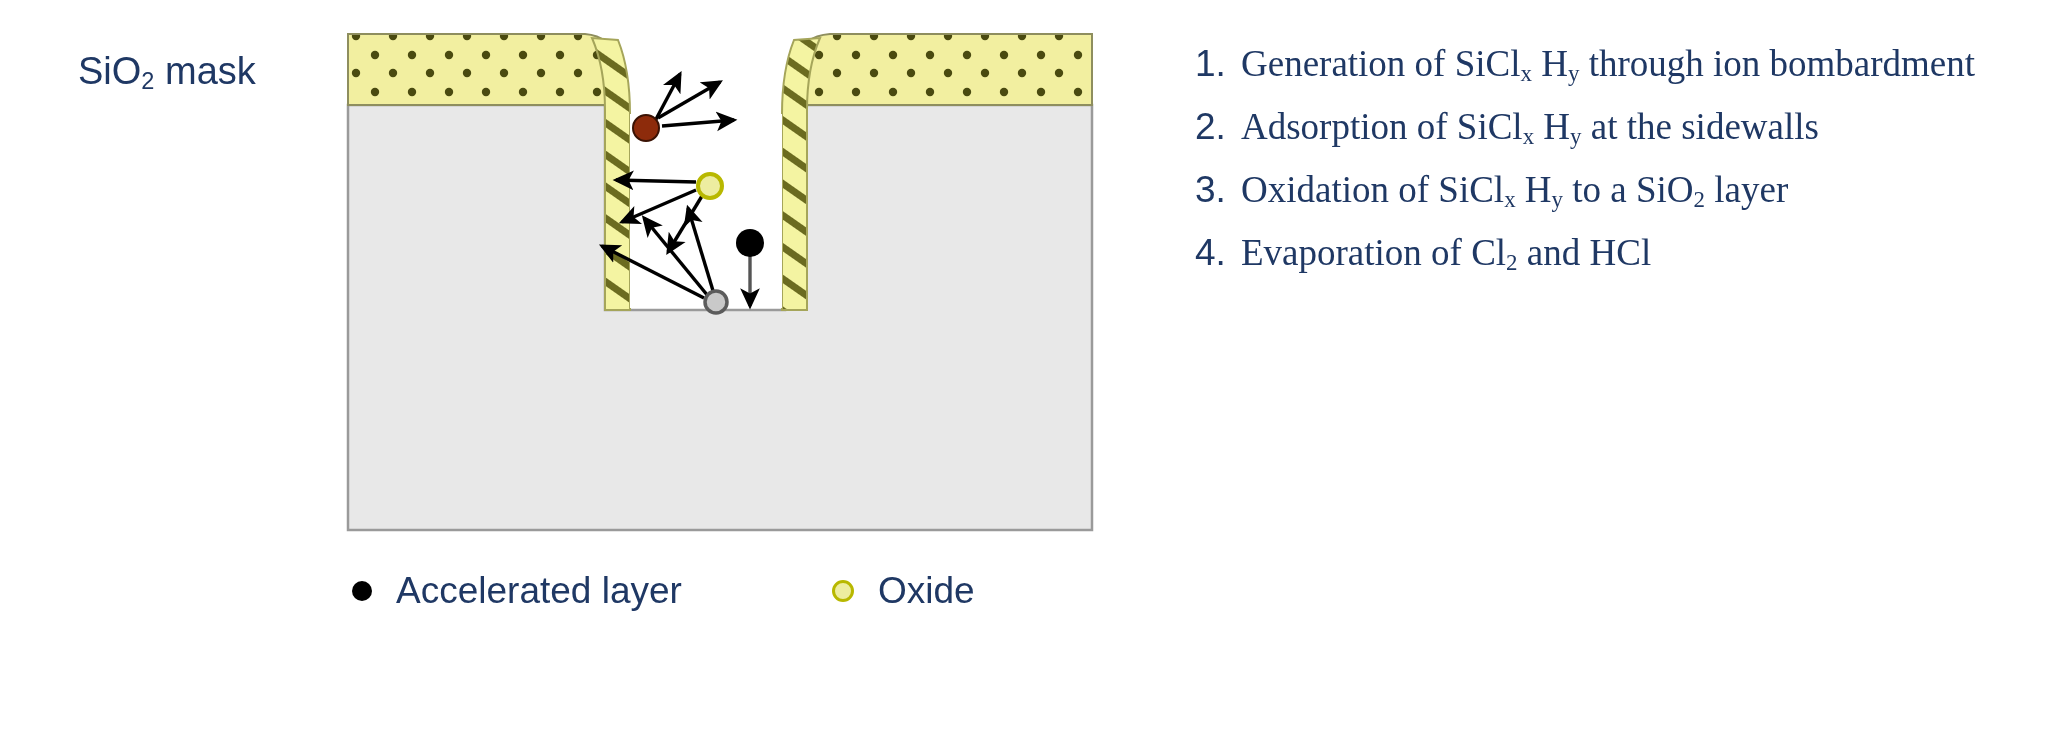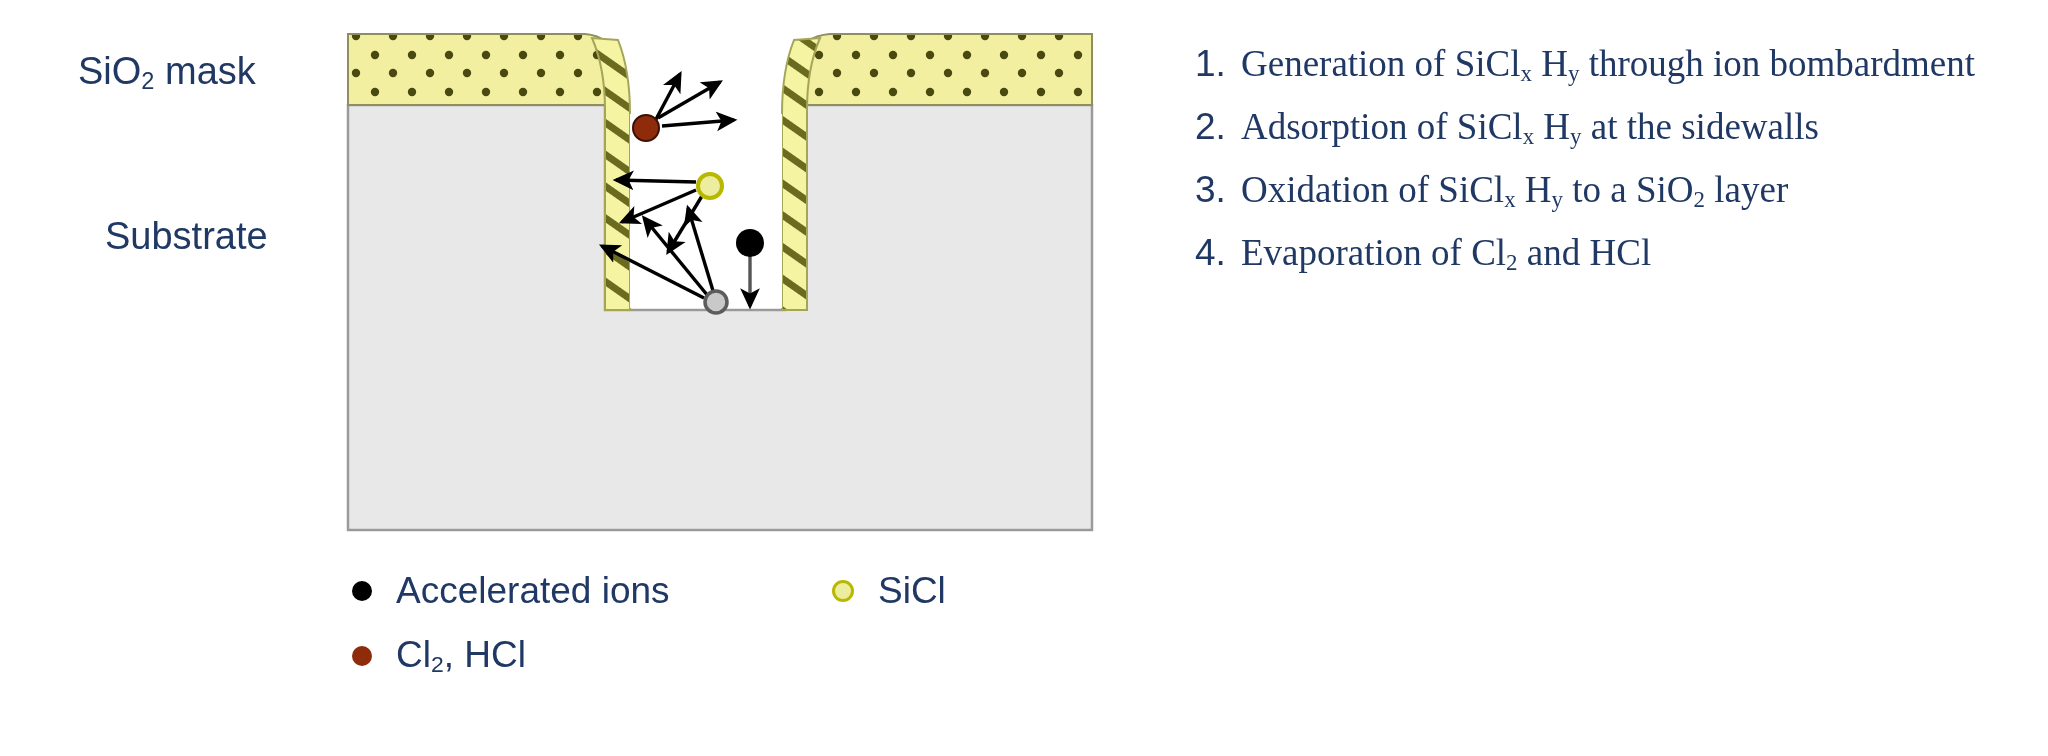--- a/index.html
+++ b/index.html
@@ -96,21 +96,20 @@
     top: 10px;
   }
 </style>
 </head>
 <body>
 
 <div id="root">
 
   <div class="lbl" id="label-sio2-mask"><span>SiO</span><sub>2</sub><span> mask</span></div>
 
-  <div class="lbl" id="label-substrate">Substrate</div>
 
   <svg id="trench-svg" width="800" height="540" viewBox="0 0 800 540">
     <defs>
 
       <pattern id="maskDots" width="37" height="37" patternUnits="userSpaceOnUse">
         <rect width="37" height="37" fill="#f2efa0"></rect>
         <circle cx="8" cy="8" r="4.2" fill="#4a4a10"></circle>
         <circle cx="26" cy="26" r="4.2" fill="#4a4a10"></circle>
       </pattern>
 
@@ -199,30 +198,26 @@
       <div class="step-text">Evaporation of Cl<sub>2</sub> and HCl</div>
     </div>
 
   </div>
 
   <div id="legend">
 
     <div class="legend-row">
       <div class="legend-cell">
         <span class="swatch sw-black"></span>
-        <span class="legend-label">Accelerated ions</span>
+        <span class="legend-label">Accelerated layer</span>
       </div>
       <div class="legend-cell narrow">
         <span class="swatch sw-yellow"></span>
-        <span class="legend-label">SiCl</span>
+        <span class="legend-label">Oxide</span>
       </div>
     </div>
 
     <div class="legend-row">
-      <div class="legend-cell narrow">
-        <span class="swatch sw-red"></span>
-        <span class="legend-label"><span>Cl</span><sub>2</sub><span>, HCl</span></span>
-      </div>
     </div>
 
   </div>
 
 </div>
 
 </body></html>

